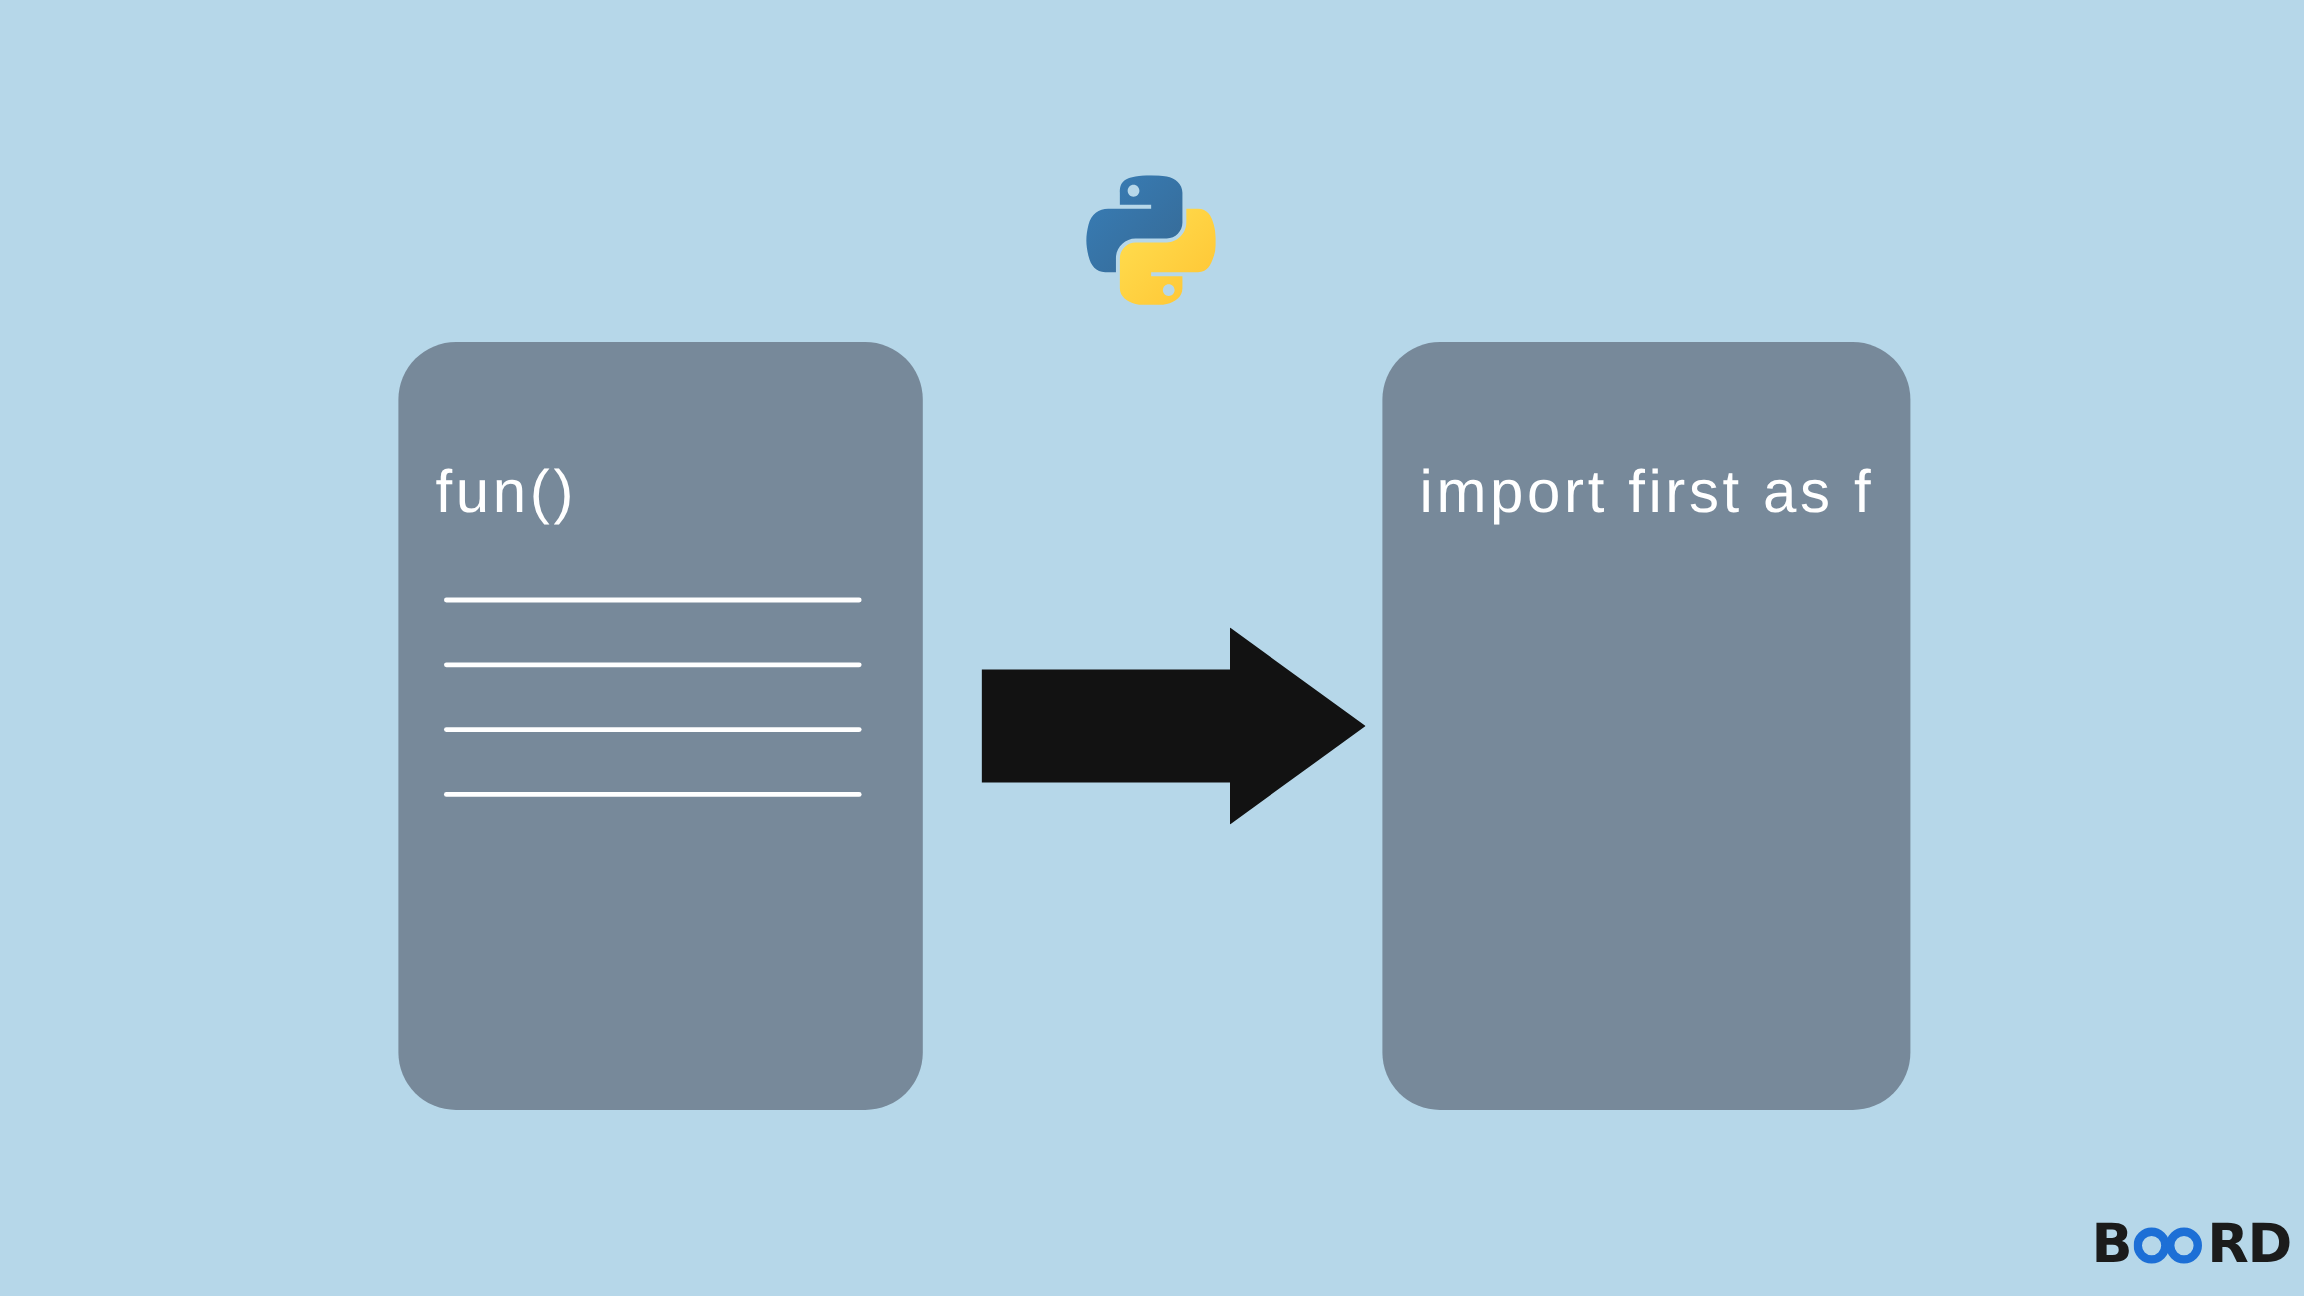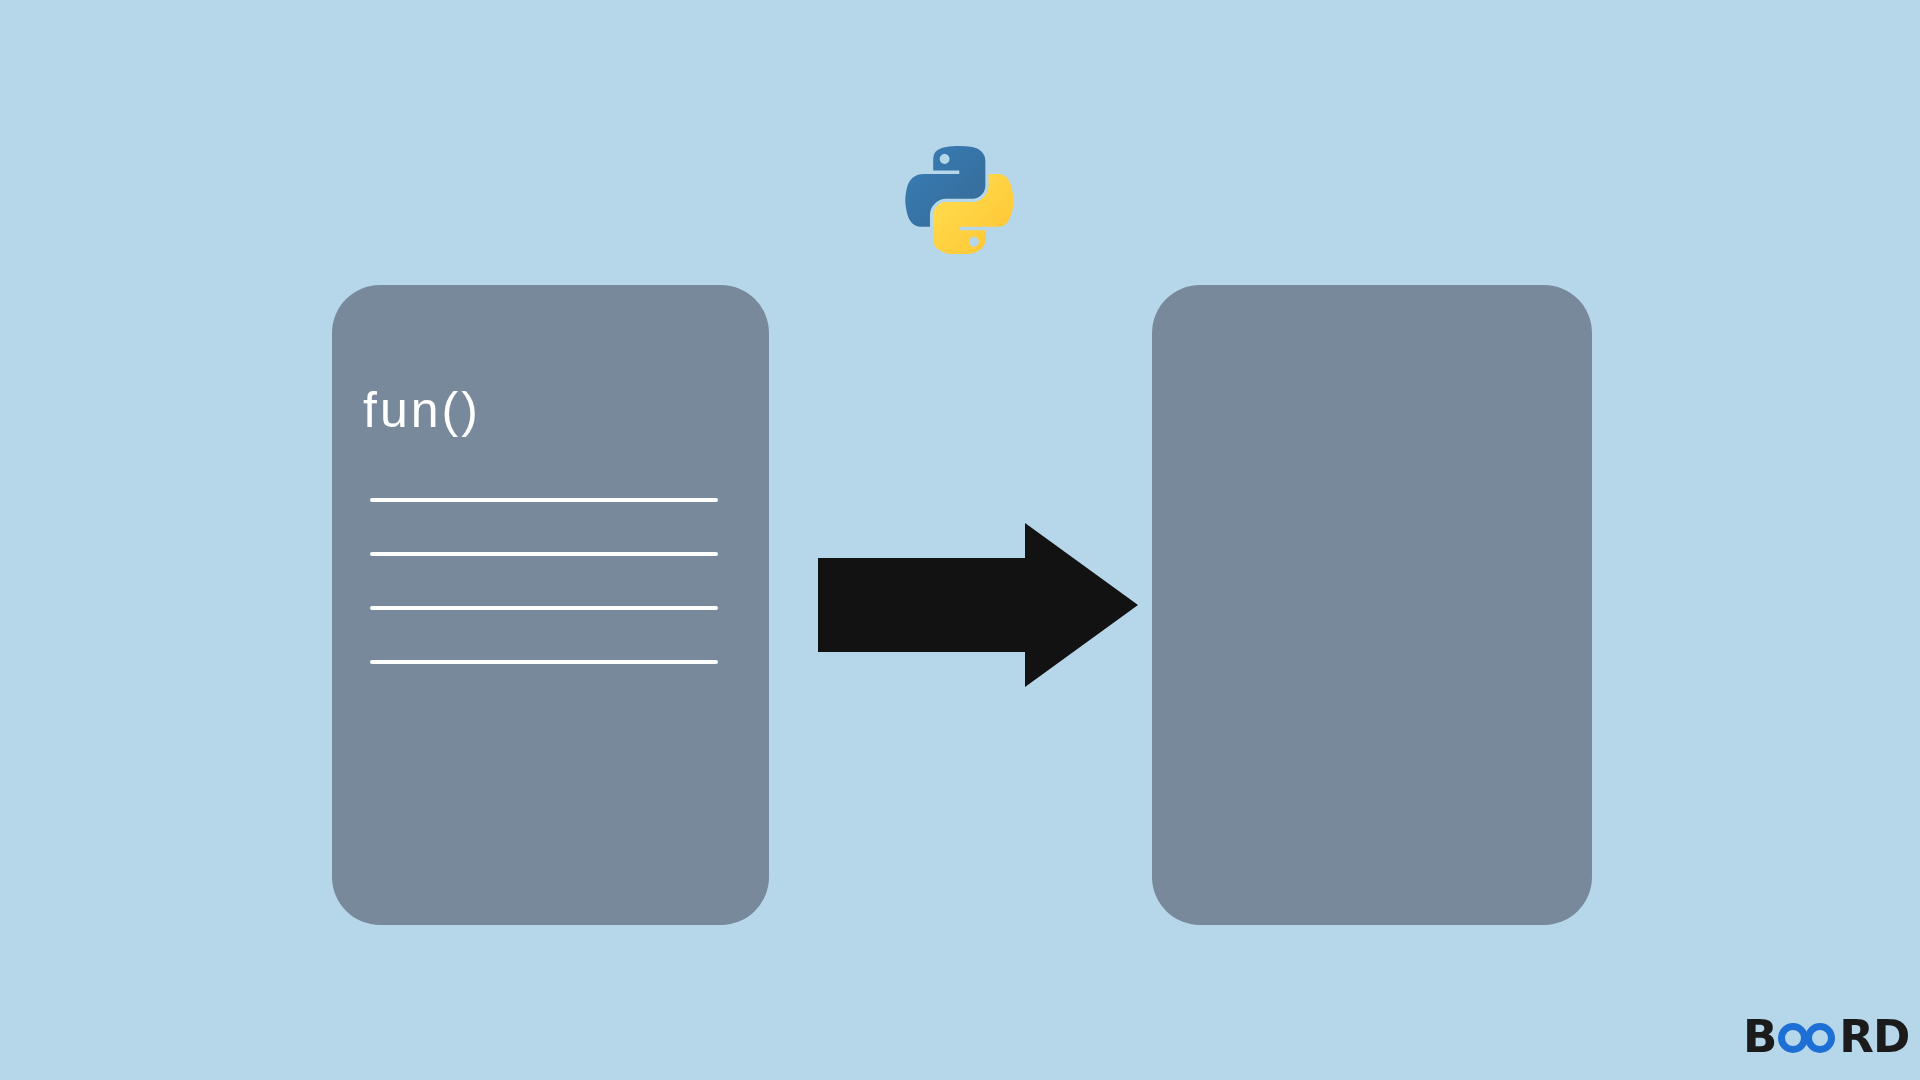--- a/index.html
+++ b/index.html
@@ -119,20 +119,21 @@
         <div class="line"></div>
         <div class="line"></div>
       </div>
   </div>
 
   <svg class="arrow" viewBox="0 0 320 164" xmlns="http://www.w3.org/2000/svg" aria-hidden="true">
     <polygon points="0,35 207,35 207,0 320,82 207,164 207,129 0,129" style="fill: var(--arrow, #121212);"></polygon>
   </svg>
 
   <div class="card card-right">
+    <div class="code-text code-line-1">import first as f</div>
   </div>
 
   <div class="brand">
     <span>B</span>
     <svg class="infinity" viewBox="0 0 60 34" xmlns="http://www.w3.org/2000/svg" aria-hidden="true">
       <circle cx="15" cy="17" r="11.5" fill="none" stroke-width="7" style="stroke: var(--brand-infinity, #1D6FD6);"></circle>
       <circle cx="42" cy="17" r="11.5" fill="none" stroke-width="7" style="stroke: var(--brand-infinity, #1D6FD6);"></circle>
     </svg>
     <span>RD</span>
   </div>

